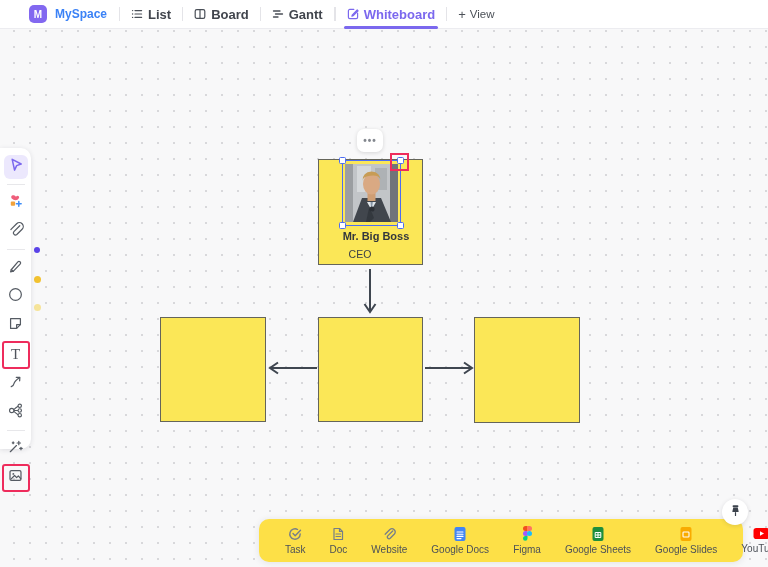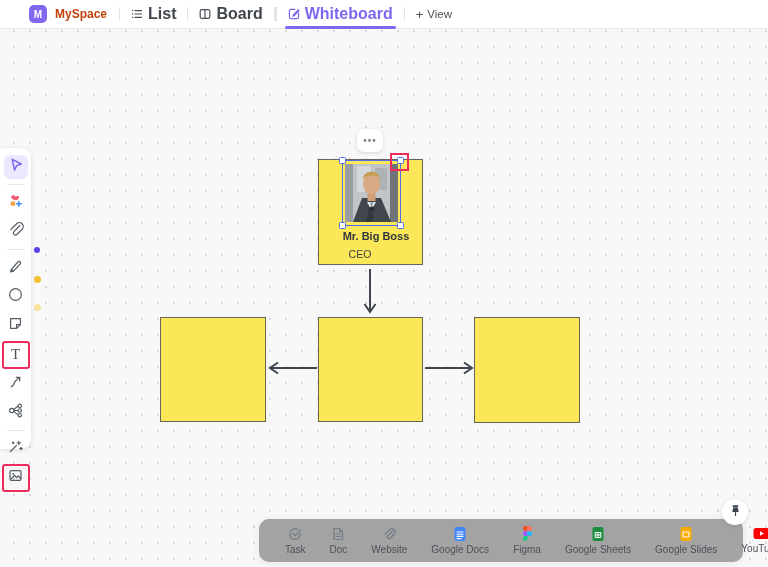--- a/index.html
+++ b/index.html
@@ -10,25 +10,25 @@
   .topbar {
     position:absolute; top:0; left:0; width:768px; height:29px;
     background:#fff; border-bottom:1px solid #ececf0;
     display:flex; align-items:center; padding-left:29px; z-index:30;
   }
   .avatar {
     width:18px; height:18px; border-radius:5px; background:#8268f0;
     color:#fff; font-size:10px; font-weight:700;
     display:flex; align-items:center; justify-content:center; flex:0 0 auto;
   }
-  .ws-name { font-size:12px; font-weight:700; color:#c2410c; margin:0 12px 0 8px; }
+  .ws-name { font-size:12px; font-weight:700; color:#3b82f6; margin:0 12px 0 8px; }
   .tb-divider { width:1px; height:14px; background:#e4e4e8; }
   .tab {
     display:flex; align-items:center; gap:5px; padding:0 11px;
-    height:28px; font-size:16px; font-weight:600; color:#41454d;
+    height:28px; font-size:13px; font-weight:600; color:#41454d;
     cursor:pointer; position:relative;
   }
   .tab svg { display:block; }
   .tab.active { color:#7b68ee; }
   .tab.active .underline {
     position:absolute; left:8px; right:8px; bottom:-1px; height:3px;
     border-radius:2px; background:#7b68ee;
   }
   .add-view { display:flex; align-items:center; gap:4px; padding:0 11px; font-size:11.5px; font-weight:500; color:#4c5158; cursor:pointer; }
   .plus { font-size:13px; font-weight:400; color:#4c5158; }
@@ -80,21 +80,21 @@
     border:1.6px solid #4d6df2; border-radius:1.5px;
   }
   .ann-box { position:absolute; border:2.5px solid #ee2c5c; background:transparent; z-index:8; pointer-events:none; }
   .ceo-name { position:absolute; left:318px; top:201px; width:116px; text-align:center; font-size:11px; font-weight:700; color:#33373d; }
   .ceo-title { position:absolute; left:318px; top:219px; width:84px; text-align:center; font-size:10.5px; font-weight:400; color:#3c4047; }
   .arrow { position:absolute; }
 
   
   .embed-bar {
     position:absolute; left:259px; top:519px; width:484px; height:43px;
-    background:#a3a3a3; border-radius:10px; box-shadow:0 1px 7px rgba(40,40,60,.10);
+    background:#fde047; border-radius:10px; box-shadow:0 1px 7px rgba(40,40,60,.10);
     display:flex; align-items:center; padding:0 14px; gap:0; z-index:20;
   }
   .embed-item {
     display:flex; flex-direction:column; align-items:center; justify-content:center;
     gap:3px; padding:0 12px; cursor:pointer; height:100%;
   }
   .embed-item .lbl { font-size:10px; color:#4c5158; white-space:nowrap; }
   .embed-item svg { display:block; }
   .pin-btn {
     position:absolute; left:722px; top:499px; width:26px; height:26px;
@@ -129,20 +129,30 @@
     <span>
       <svg width="12" height="12" viewBox="0 0 12 12" fill="none" stroke="#4a4f57" stroke-width="1.2" stroke-linecap="round">
         <rect x="1.2" y="1.6" width="9.6" height="8.8" rx="1.6"></rect>
           <line x1="6" y1="1.8" x2="6" y2="10.2"></line>
       </svg>
     </span>
     <span>Board</span>
   </div>
   <div class="tb-divider"></div>
 
+  <div class="tab">
+    <span>
+      <svg width="12" height="12" viewBox="0 0 12 12" fill="none" stroke="#4a4f57" stroke-width="1.3" stroke-linecap="round">
+        <line x1="1.5" y1="3" x2="8" y2="3"></line>
+          <line x1="3.5" y1="6" x2="10.5" y2="6"></line>
+          <line x1="1.5" y1="9" x2="6" y2="9"></line>
+      </svg>
+    </span>
+    <span>Gantt</span>
+  </div>
   <div class="tb-divider"></div>
 
   <div class="tb-divider"></div>
 
   <div class="tab active">
     <span>
       <svg width="12" height="12" viewBox="0 0 12 12" fill="none" stroke="#7b68ee" stroke-width="1.2" stroke-linecap="round" stroke-linejoin="round">
         <path d="M10.6 5.2 v4 a1.4 1.4 0 0 1 -1.4 1.4 h-6.4 a1.4 1.4 0 0 1 -1.4 -1.4 v-6.4 a1.4 1.4 0 0 1 1.4 -1.4 h4"></path>
         <path d="M5.4 6.8 L10.2 2 l0.9 0.9 -4.8 4.8 -1.4 0.5 z"></path>
       </svg>

